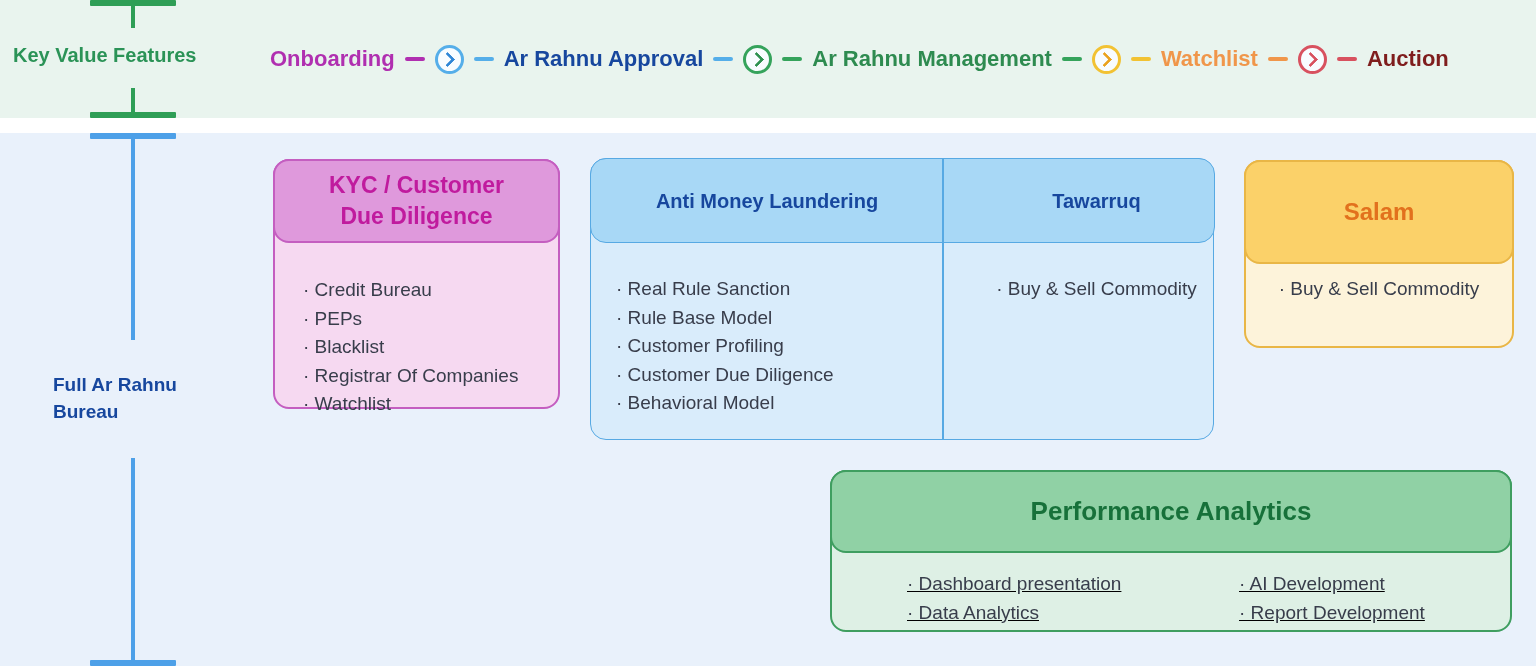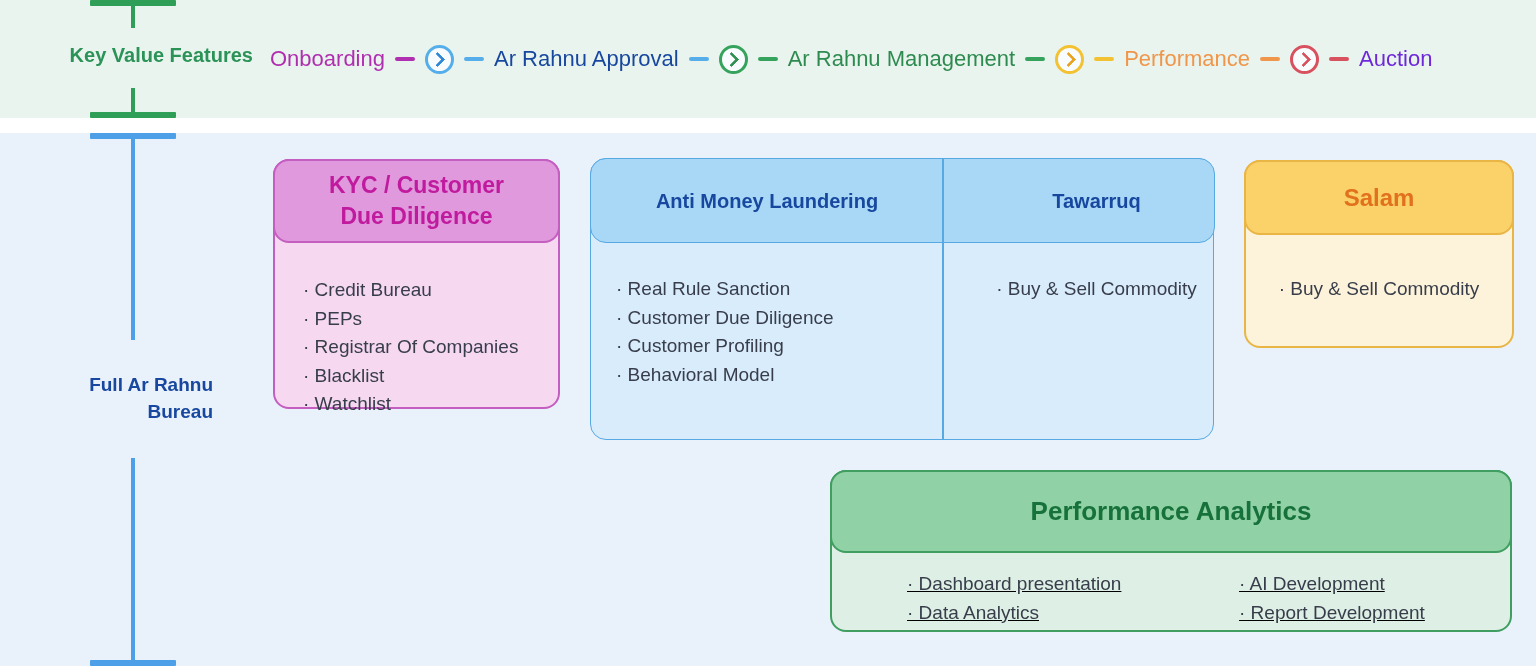--- a/index.html
+++ b/index.html
@@ -8,35 +8,35 @@
     background:#e9f1fb;
     font-family:"Liberation Sans","DejaVu Sans",sans-serif;
   }
   
   .band-top{position:absolute;top:0;left:0;width:100%;height:118px;background:#e9f4ee;}
   .band-white{position:absolute;top:118px;left:0;width:100%;height:15px;background:#ffffff;}
 
   
   .rail-bar{position:absolute;left:90px;width:86px;height:6px;border-radius:1px;}
   .rail-line{position:absolute;left:131px;width:4px;}
-  .rail-label{position:absolute;text-align:right;font-weight:bold;}
+  .rail-label{position:absolute;text-align:left;font-weight:bold;}
   #rail-bar-a{top:0;}
   #rail-line-a{top:5px;height:23px;}
   #rail-label-top{top:44px;left:13px;width:240px;font-size:20px;}
   #rail-line-b{top:88px;height:24px;}
   #rail-bar-b{top:112px;}
   #rail-bar-c{top:133px;}
   #rail-line-c{top:139px;height:201px;}
   #rail-label-bottom{top:371px;left:53px;width:160px;font-size:19px;line-height:27px;}
   #rail-line-d{top:458px;height:202px;}
   #rail-bar-d{top:660px;}
 
   
   .flow{position:absolute;left:270px;top:0;height:118px;display:flex;align-items:center;gap:10px;}
-  .flow-label{font-size:22px;font-weight:normal;white-space:nowrap;}
+  .flow-label{font-size:22px;font-weight:bold;white-space:nowrap;}
   .flow-line{width:20px;height:4px;border-radius:2px;flex:0 0 auto;}
   .flow-circle{width:29px;height:29px;border-radius:50%;border:3.5px solid;background:#f8fcff;
     box-sizing:border-box;display:flex;align-items:center;justify-content:center;flex:0 0 auto;}
   .flow-chevron{width:8px;height:8px;border-top:3px solid;border-right:3px solid;border-radius:1px;
     transform:rotate(45deg);margin-left:-3px;}
 
   
   .card{position:absolute;border:2px solid var(--accent);border-radius:16px;background:var(--body-bg);box-sizing:border-box;}
   .card-header{position:absolute;top:-2px;left:-2px;right:-2px;height:84px;border:2px solid var(--accent);
     border-radius:16px;background:var(--header-bg);box-sizing:border-box;
@@ -55,21 +55,21 @@
   .col-left{width:352px;display:flex;flex-direction:column;}
   .col-right{flex:1;display:flex;flex-direction:column;padding-left:37px;}
   .col-title-wrap{height:85px;display:flex;align-items:center;justify-content:center;}
   #card-amltaw .card-title{font-size:20px;}
   .col-body{flex:1;padding-top:31px;}
   .col-left .col-body{padding-left:25px;}
   .col-right .col-body{text-align:center;}
   .col-divider{position:absolute;top:-1px;bottom:-1px;left:351px;width:2px;background:var(--accent);z-index:3;}
 
   #card-salam{left:1244px;top:160px;width:270px;height:188px;}
-  #card-salam .card-header{height:75px;}
+  #card-salam .card-header{height:104px;}
   #card-salam .card-title{font-size:24px;}
   #card-salam .card-body{top:83px;padding-top:30px;text-align:center;}
 
   #card-perf{left:830px;top:470px;width:682px;height:162px;}
   #card-perf .card-header{height:83px;}
   #card-perf .card-title{font-size:26px;}
   #card-perf .card-body{top:83px;display:flex;padding:15px 0 0 75px;text-decoration:underline;}
   .perf-col-left{width:332px;}
 </style>
 </head>
@@ -107,53 +107,54 @@
       <span class="flow-circle" style="border-color: rgb(53, 163, 91);">
         <span class="flow-chevron" style="border-color: rgb(46, 145, 80);"></span>
       </span>
       <span class="flow-line" style="background: rgb(53, 163, 91);"></span>
       <span class="flow-label" style="color: rgb(46, 139, 80);">Ar Rahnu Management</span>
       <span class="flow-line" style="background: rgb(53, 163, 91);"></span>
       <span class="flow-circle" style="border-color: rgb(242, 194, 51);">
         <span class="flow-chevron" style="border-color: rgb(234, 162, 30);"></span>
       </span>
       <span class="flow-line" style="background: rgb(242, 194, 51);"></span>
-      <span class="flow-label" style="color: rgb(240, 150, 74);">Performance</span>
+      <span class="flow-label" style="color: rgb(240, 150, 74);">Watchlist</span>
       <span class="flow-line" style="background: rgb(240, 150, 74);"></span>
       <span class="flow-circle" style="border-color: rgb(216, 81, 95);">
         <span class="flow-chevron" style="border-color: rgb(216, 81, 95);"></span>
       </span>
       <span class="flow-line" style="background: rgb(216, 81, 95);"></span>
-      <span class="flow-label" style="color: #6d28d9;">Auction</span>
+      <span class="flow-label" style="color: #7f1d1d;">Auction</span>
     </div>
 
   <div class="card" id="card-kyc" style="--accent: #c45ec0; --header-bg: #df99dc; --body-bg: #f6d9f1; --title-color: #c01b9e;">
     <div class="card-header">
       <div class="card-title">KYC / Customer Due Diligence</div>
     </div>
     <div class="card-body">
         <div class="item">· Credit Bureau</div>
         <div class="item">· PEPs</div>
+        <div class="item">· Blacklist</div>
         <div class="item">· Registrar Of Companies</div>
-        <div class="item">· Blacklist</div>
         <div class="item">· Watchlist</div>
       </div>
   </div>
 
   <div class="card" id="card-amltaw" style="--accent: #57a9e3; --header-bg: #a8d8f6; --body-bg: #d9ecfb; --title-color: #17479e;">
     <div class="card-header"></div>
     <div class="cols">
       <div class="col-left">
         <div class="col-title-wrap">
           <div class="card-title">Anti Money Laundering</div>
         </div>
         <div class="col-body">
             <div class="item">· Real Rule Sanction</div>
+            <div class="item">· Rule Base Model</div>
+            <div class="item">· Customer Profiling</div>
             <div class="item">· Customer Due Diligence</div>
-            <div class="item">· Customer Profiling</div>
             <div class="item">· Behavioral Model</div>
           </div>
       </div>
       <div class="col-right">
         <div class="col-title-wrap">
           <div class="card-title">Tawarruq</div>
         </div>
         <div class="col-body">
             <div class="item">· Buy &amp; Sell Commodity</div>
           </div>

